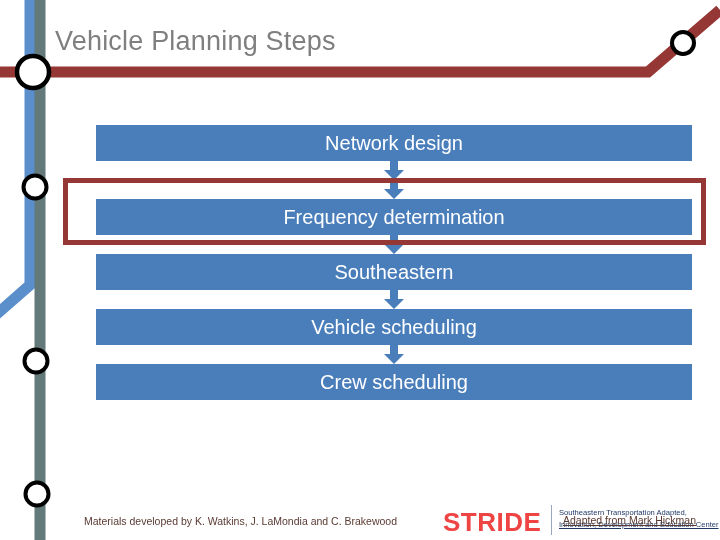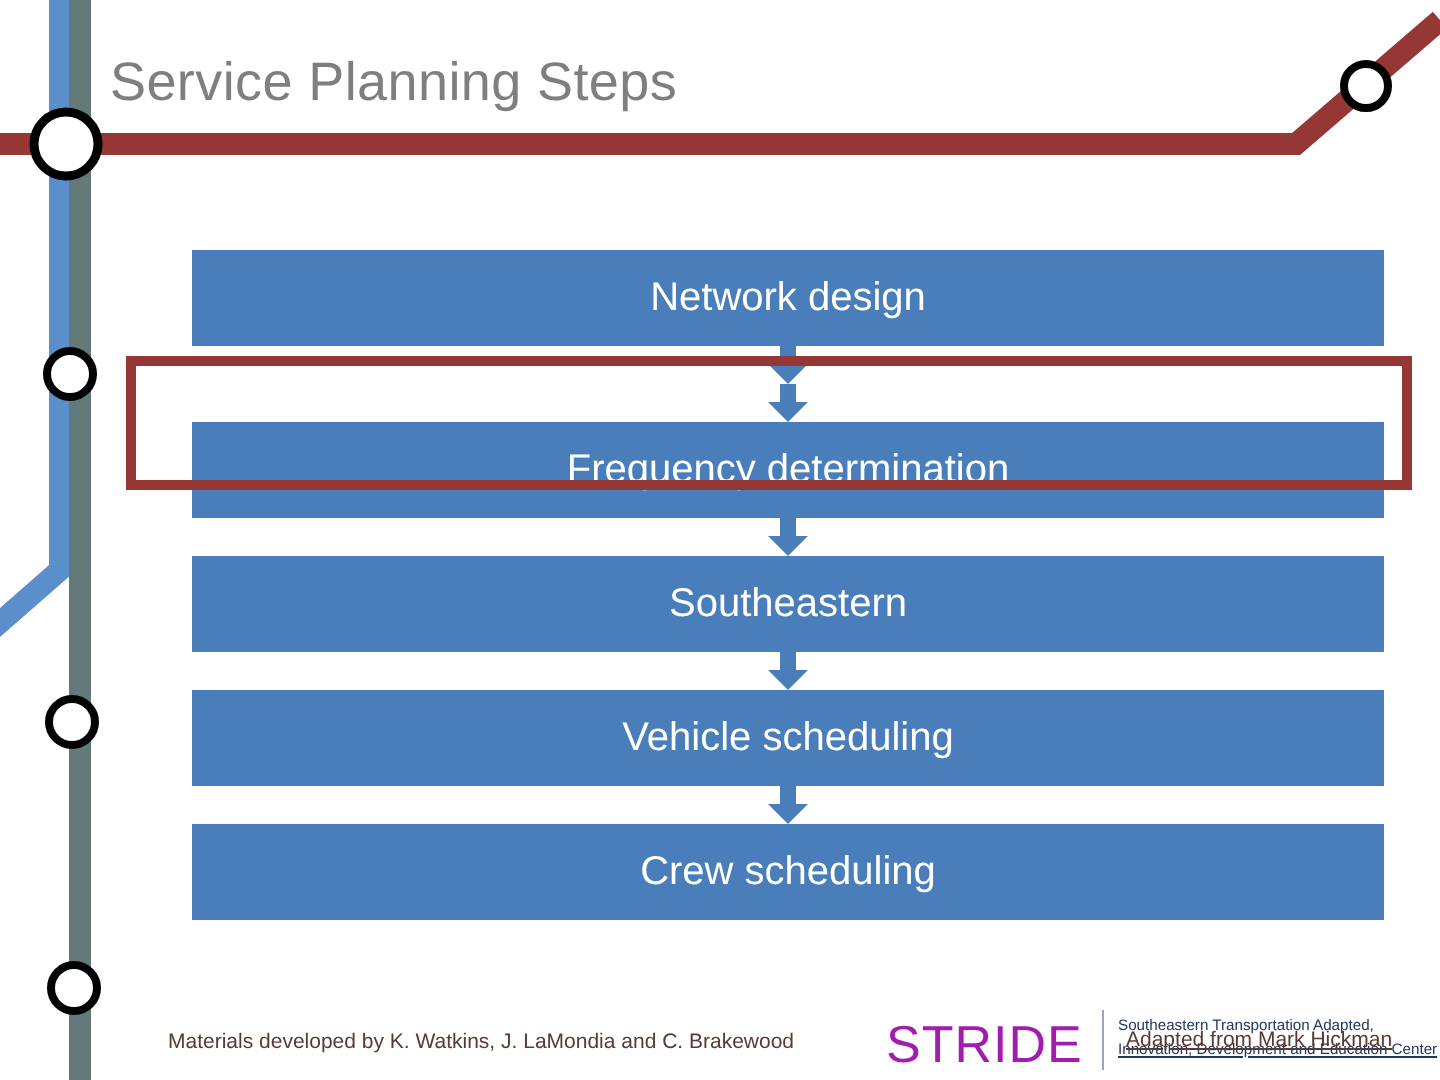--- a/index.html
+++ b/index.html
@@ -44,21 +44,21 @@
   #flow {
     position: absolute;
     left: 96px;
     top: 125px;
     width: 596px;
   }
   .step-row {
     position: relative;
   }
   .step-box {
-    height: 48px;
+    height: 36px;
     background: #4A7EBB;
     color: #ffffff;
     display: flex;
     align-items: center;
     justify-content: center;
     font-size: 20px;
     font-weight: 400;
   }
   .gap {
     height: 19px;
@@ -99,22 +99,22 @@
     left: 443px;
     top: 503px;
     width: 277px;
     height: 34px;
   }
   #stride-word {
     position: absolute;
     left: 0;
     top: 4px;
     font-size: 26px;
-    font-weight: 400;
-    color: #a21caf;
+    font-weight: 700;
+    color: #ef4444;
     letter-spacing: 0.5px;
   }
   #stride-rule {
     position: absolute;
     left: 108px;
     top: 2px;
     width: 1px;
     height: 30px;
     background: #9aa6bb;
   }
@@ -150,21 +150,21 @@
 
     <path d="M 0 72 L 648 72 L 720 10" stroke="#953735" stroke-width="11" fill="none"></path>
 
     <circle cx="33" cy="72" r="16" fill="#ffffff" stroke="#000000" stroke-width="4.5"></circle>
     <circle cx="35" cy="187" r="11.5" fill="#ffffff" stroke="#000000" stroke-width="4"></circle>
     <circle cx="36" cy="361" r="11.5" fill="#ffffff" stroke="#000000" stroke-width="4"></circle>
     <circle cx="37" cy="494" r="11.5" fill="#ffffff" stroke="#000000" stroke-width="4"></circle>
     <circle cx="683" cy="43" r="11" fill="#ffffff" stroke="#000000" stroke-width="4"></circle>
   </svg>
 
-  <div id="title">Service Planning Steps</div>
+  <div id="title">Vehicle Planning Steps</div>
 
   <div id="flow">
 
     <div class="step-row">
       <div class="step-box">Network design</div>
     </div>
     <div class="gap">
       <svg class="arrow-down" viewBox="0 0 24 19">
         <polygon points="8,0 16,0 16,9 22,9 12,19 2,9 8,9" fill="#4A7EBB"></polygon>
       </svg>

